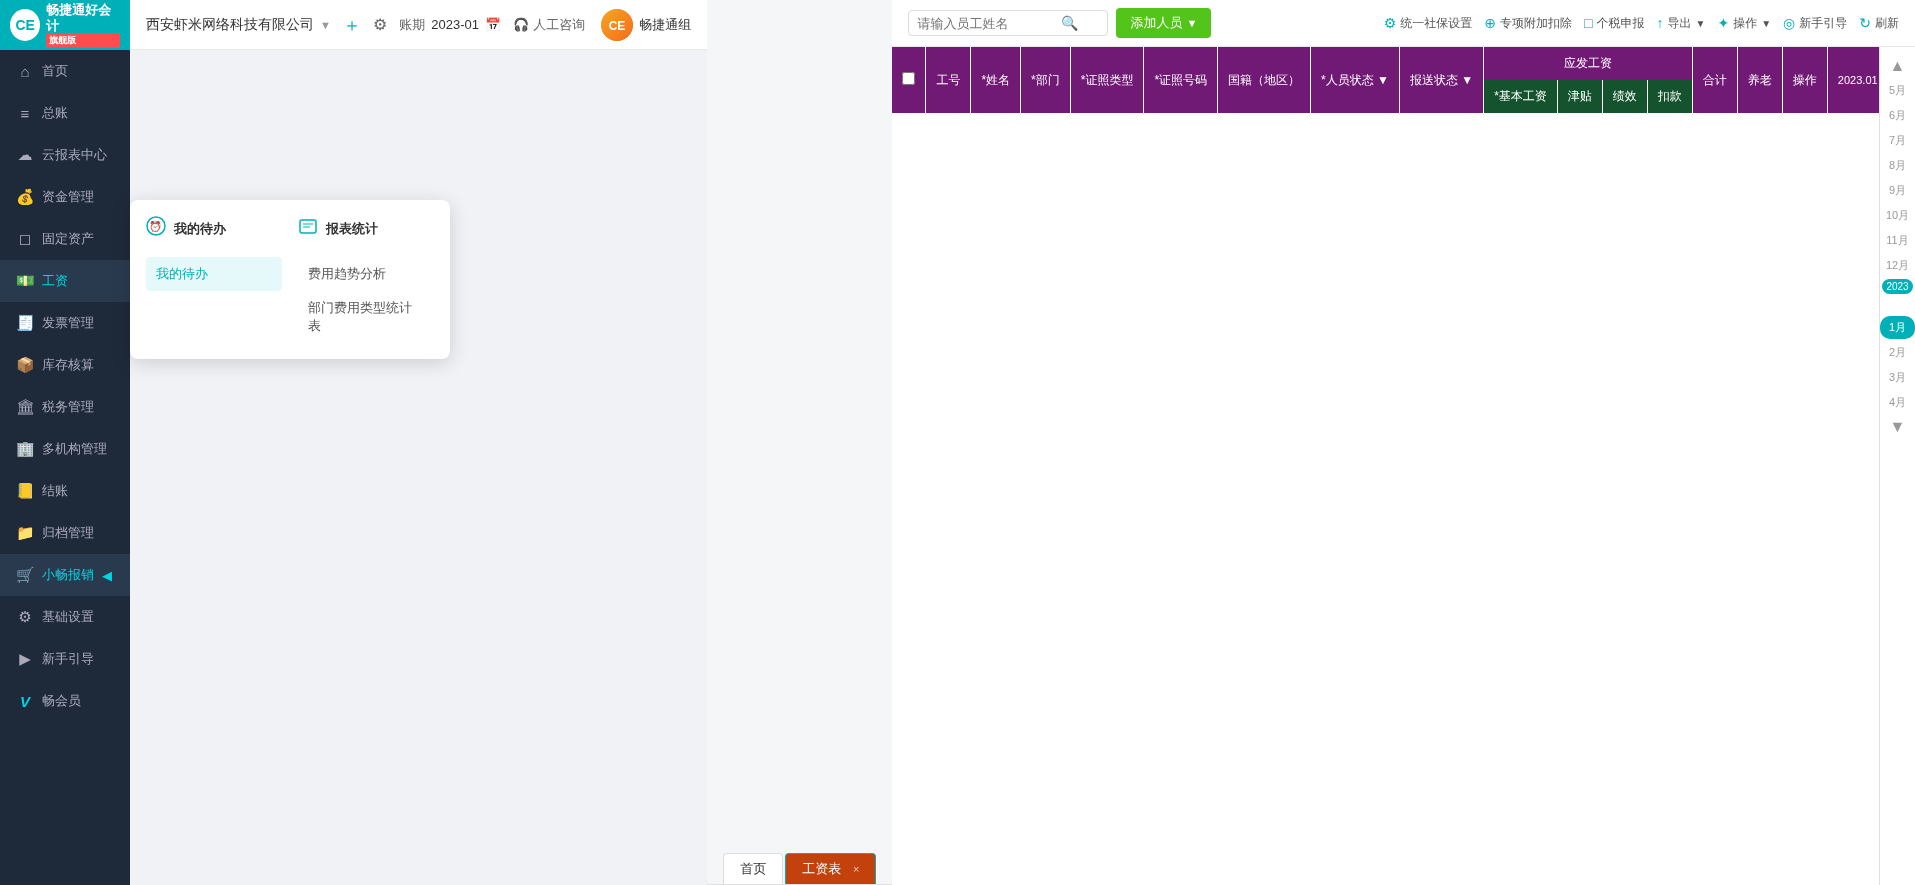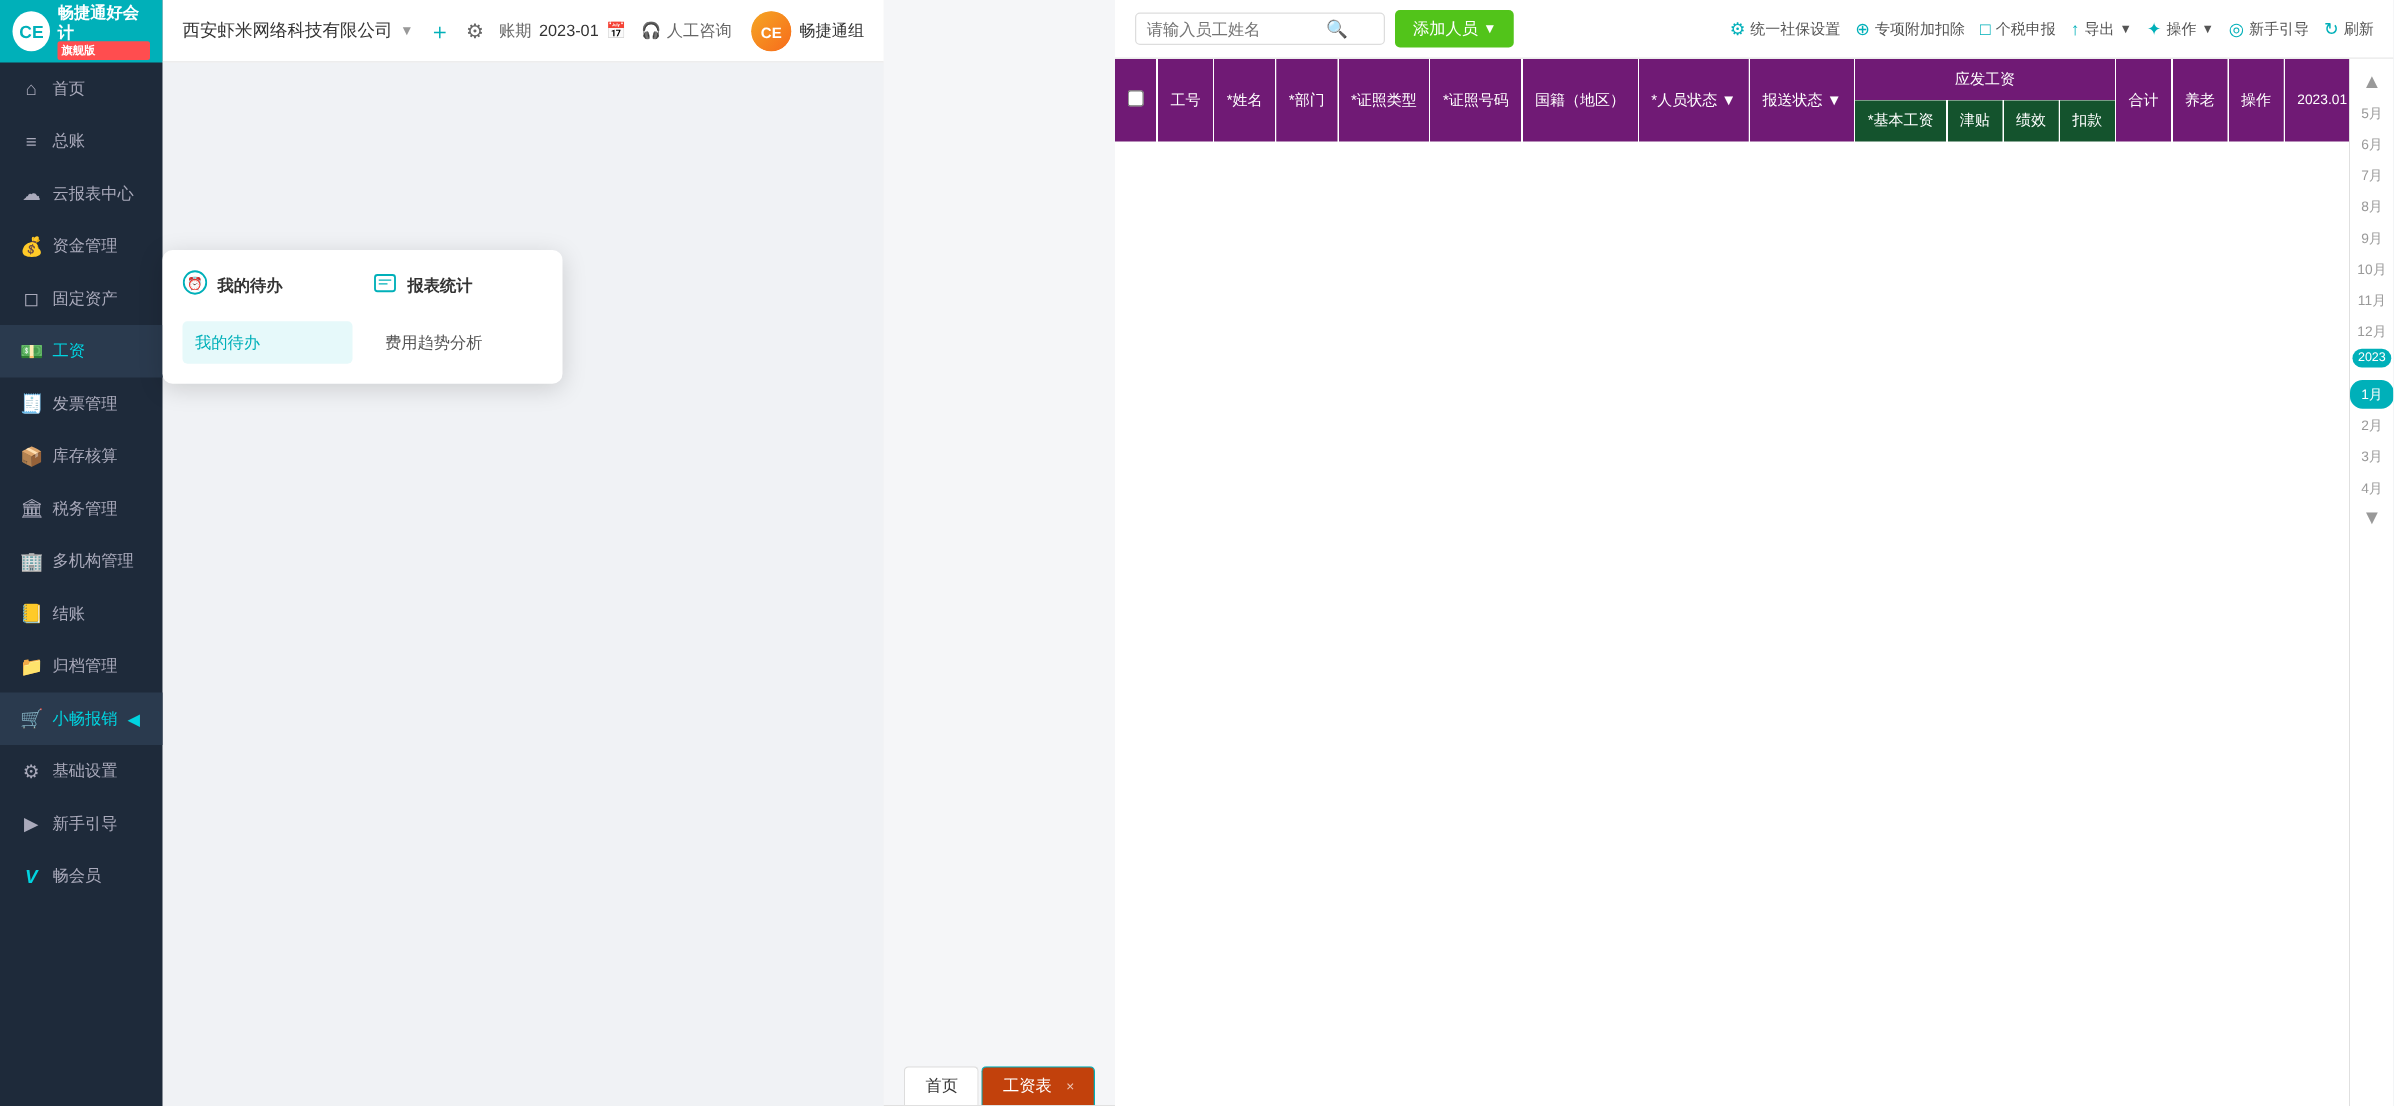--- a/index.html
+++ b/index.html
@@ -76,21 +76,21 @@
     .popup-menu-item { padding: 8px 10px; color: #555; font-size: 13px; cursor: pointer; border-radius: 4px; }
     .popup-menu-item.active { background: #e6f9fa; color: #00b0b9; }
     .popup-divider { display: flex; gap: 16px; }
     .popup-col { flex: 1; }
 
     
     .right-panel { width: 36px; background: white; border-left: 1px solid #e0e0e0; display: flex; flex-direction: column; align-items: center; padding-top: 8px; gap: 2px; overflow: hidden; }
     .month-item { font-size: 11px; color: #999; padding: 4px 4px; cursor: pointer; white-space: nowrap; width: 100%; text-align: center; }
     .month-item.active { background: #00b0b9; color: white; border-radius: 10px; }
     .month-scroll-up, .month-scroll-down { color: #999; font-size: 16px; cursor: pointer; padding: 2px; }
-    .year-badge { background: #00b0b9; color: white; font-size: 10px; padding: 2px 4px; border-radius: 8px; margin-bottom: 8px; }
+    .year-badge { background: #00b0b9; color: white; font-size: 10px; padding: 2px 4px; border-radius: 8px; margin-bottom: 20px; }
     .page-body { flex: 1; overflow: hidden; display: flex; flex-direction: column; }
   </style>
 </head>
 <body>
 
 <div class="sidebar">
   <div class="sidebar-logo">
     <div class="sidebar-logo-icon">
       <span>CE</span>
     </div>
@@ -335,15 +335,16 @@
         <span class="popup-menu-header-icon">
           <svg width="20" height="20" viewBox="0 0 20 20">
             <rect x="2" y="4" width="16" height="13" rx="2" fill="none" stroke="#00b0b9" stroke-width="1.5"></rect>
             <line x1="5" y1="8" x2="15" y2="8" stroke="#00b0b9" stroke-width="1"></line>
             <line x1="5" y1="11" x2="12" y2="11" stroke="#00b0b9" stroke-width="1"></line>
           </svg>
         </span>
         <span class="popup-menu-header-title">报表统计</span>
       </div>
       <div class="popup-menu-item">费用趋势分析</div>
+      <div class="popup-menu-item">部门费用类型统计表</div>
     </div>
   </div>
 </div>
 
 </body></html>

